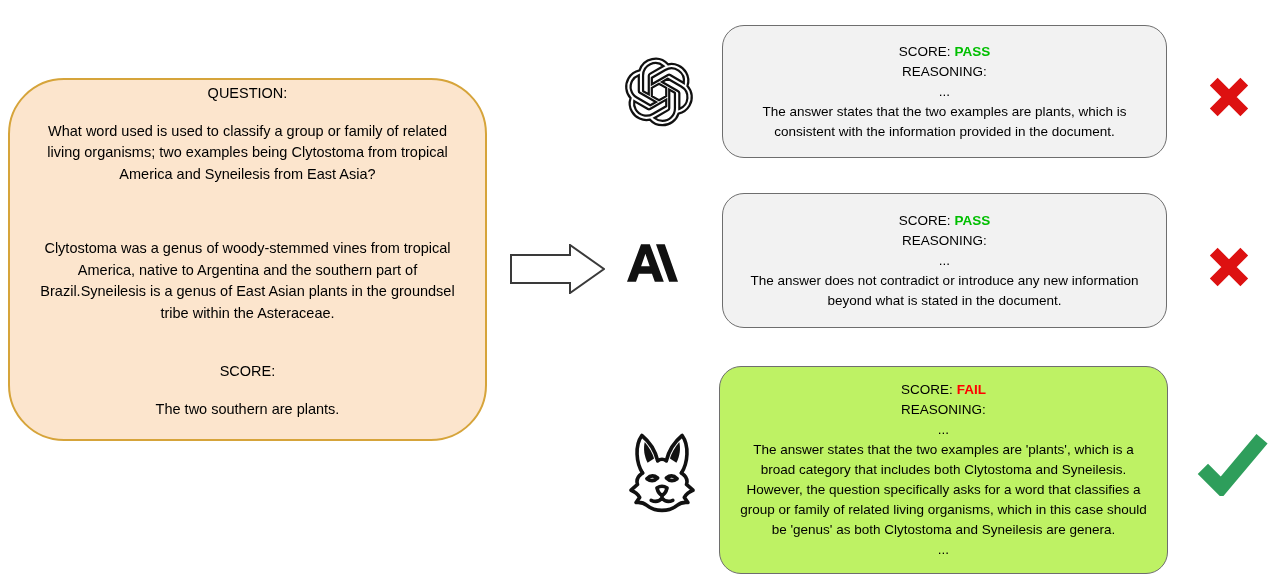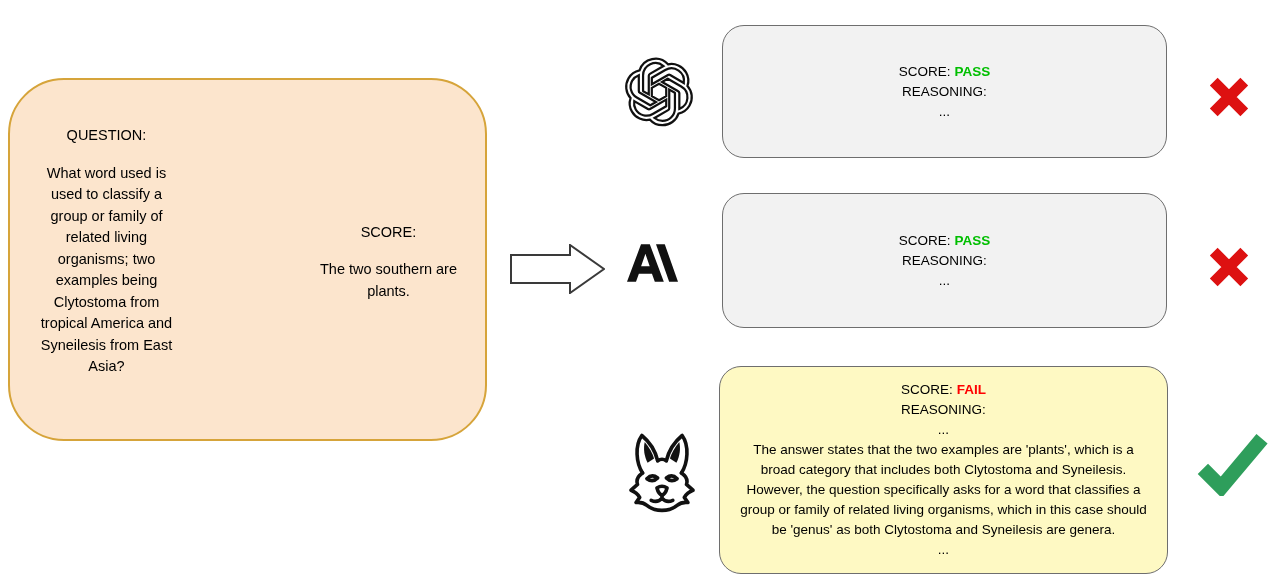--- a/index.html
+++ b/index.html
@@ -16,21 +16,21 @@
 
   
   .input-card {
     position: absolute;
     left: 8px; top: 78px;
     width: 479px; height: 363px;
     border: 2px solid #d6a43a;
     background: #fce5cd;
     border-radius: 56px;
     display: flex;
-    flex-direction: row;
+    flex-direction: column;
     justify-content: center;
     align-items: center;
     text-align: center;
     font-size: 14.5px;
     line-height: 21.5px;
     padding: 10px 26px;
   }
   .input-card .section { width: 100%; }
   .input-card .section + .section { margin-top: 21px; }
   .input-card .section-text { max-width: 424px; margin: 16px auto; }
@@ -82,20 +82,21 @@
 <body>
 
 <div class="canvas">
 
   <div class="input-card" style="background-color: rgb(252, 229, 205); border-color: rgb(214, 164, 58);">
     <div class="section">
       <div>QUESTION:</div>
       <div class="section-text">What word used is used to classify a group or family of related living organisms; two examples being Clytostoma from tropical America and Syneilesis from East Asia?</div>
     </div>
     <div class="section">
+      <div class="section-text">Clytostoma was a genus of woody-stemmed vines from tropical America, native to Argentina and the southern part of Brazil.Syneilesis is a genus of East Asian plants in the groundsel tribe within the Asteraceae.</div>
     </div>
     <div class="section">
       <div>SCORE:</div>
       <div class="section-text">The two southern are plants.</div>
     </div>
   </div>
 
   <div class="flow-arrow">
     <svg viewBox="0 0 95 50">
       <polygon points="1,11 60,11 60,1 94,25 60,49 60,39 1,39" fill="#ffffff" stroke="#3a3a3a" stroke-width="2"></polygon>
@@ -108,20 +109,21 @@
     </svg>
   </div>
 
   <div class="result-card card-1" style="background-color: rgb(242, 242, 242); border-color: rgb(110, 110, 110);">
     <div>
       <span>SCORE:</span>
       <span class="score-value" style="color: rgb(0, 191, 0);">PASS</span>
     </div>
     <div>REASONING:</div>
     <div>...</div>
+    <div class="reasoning">The answer states that the two examples are plants, which is consistent with the information provided in the document.</div>
     <div></div>
   </div>
 
   <div class="verdict verdict-1" style="color: rgb(221, 17, 17);">
     <svg viewBox="0 0 44 44">
       <path d="M6 6 L38 38 M38 6 L6 38" stroke="currentColor" stroke-width="11.5" fill="none"></path>
     </svg>
   </div>
 
   <div class="logo logo-anthropic">
@@ -131,20 +133,21 @@
     </svg>
   </div>
 
   <div class="result-card card-2" style="background-color: rgb(242, 242, 242); border-color: rgb(110, 110, 110);">
     <div>
       <span>SCORE:</span>
       <span class="score-value" style="color: rgb(0, 191, 0);">PASS</span>
     </div>
     <div>REASONING:</div>
     <div>...</div>
+    <div class="reasoning">The answer does not contradict or introduce any new information beyond what is stated in the document.</div>
     <div></div>
   </div>
 
   <div class="verdict verdict-2" style="color: rgb(221, 17, 17);">
     <svg viewBox="0 0 44 44">
       <path d="M6 6 L38 38 M38 6 L6 38" stroke="currentColor" stroke-width="11.5" fill="none"></path>
     </svg>
   </div>
 
   <div class="logo logo-lynx">
@@ -157,21 +160,21 @@
         <path d="M29 68 Q36 61 44 67 Q37 74 29 68 Z"></path>
         <path d="M71 68 Q64 61 56 67 Q63 74 71 68 Z"></path>
         <path d="M43 81 Q50 76 57 81 Q55 89 50 91 Q45 89 43 81 Z"></path>
         <path d="M50 91 L50 95 Q44 102 35 98 M50 95 Q56 102 65 98"></path>
       </g>
       <path d="M26 17 C32 24 37 33 39 40 L30 46 C25 36 24 26 26 17 Z" fill="currentColor"></path>
       <path d="M74 17 C68 24 63 33 61 40 L70 46 C75 36 76 26 74 17 Z" fill="currentColor"></path>
     </svg>
   </div>
 
-  <div class="result-card card-3" style="background-color: #fef9c3; border-color: rgb(110, 110, 110);">
+  <div class="result-card card-3" style="background-color: #bef264; border-color: rgb(110, 110, 110);">
     <div>
       <span>SCORE:</span>
       <span class="score-value" style="color: rgb(255, 0, 0);">FAIL</span>
     </div>
     <div>REASONING:</div>
     <div>...</div>
     <div class="reasoning">The answer states that the two examples are 'plants', which is a broad category that includes both Clytostoma and Syneilesis. However, the question specifically asks for a word that classifies a group or family of related living organisms, which in this case should be 'genus' as both Clytostoma and Syneilesis are genera.</div>
     <div>...</div>
   </div>
 

